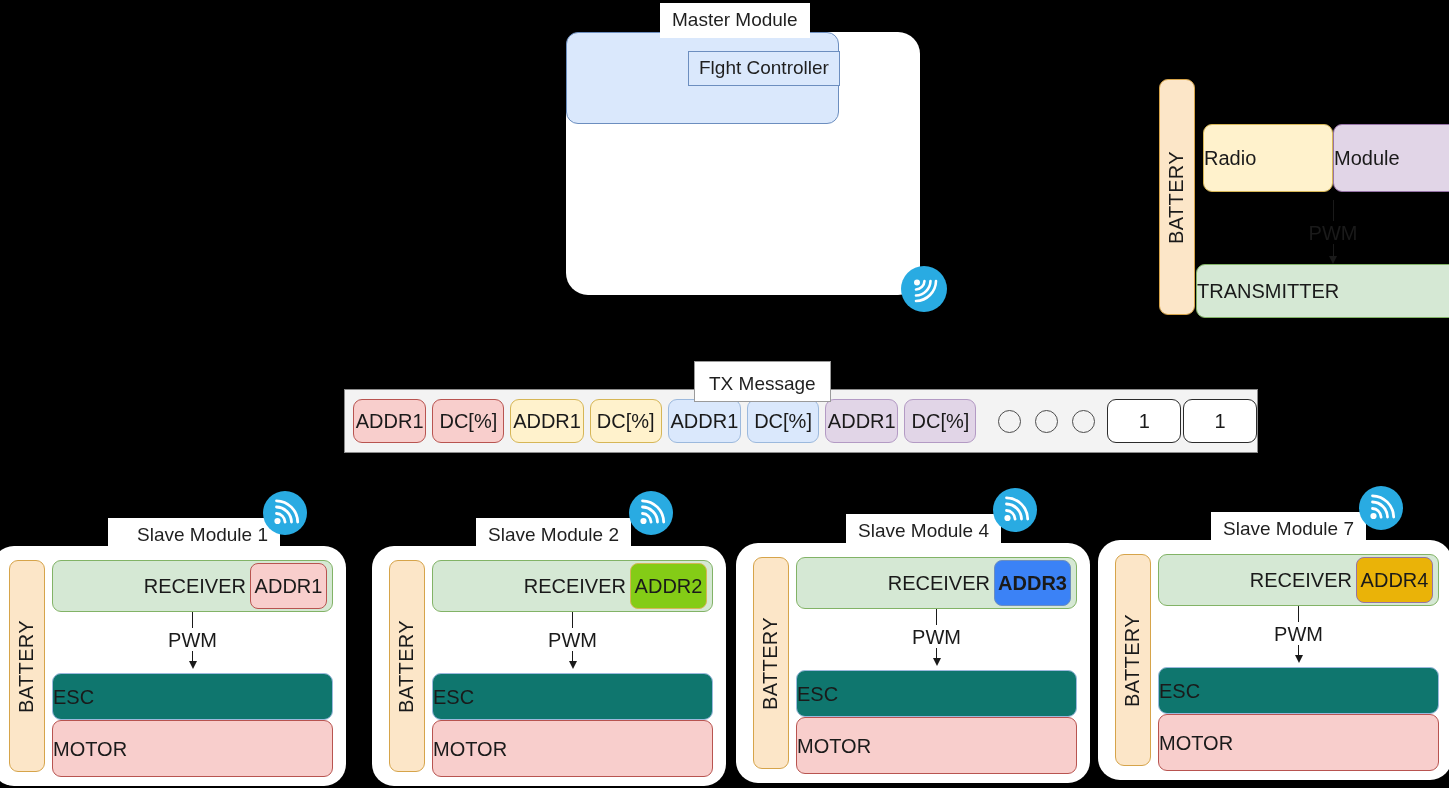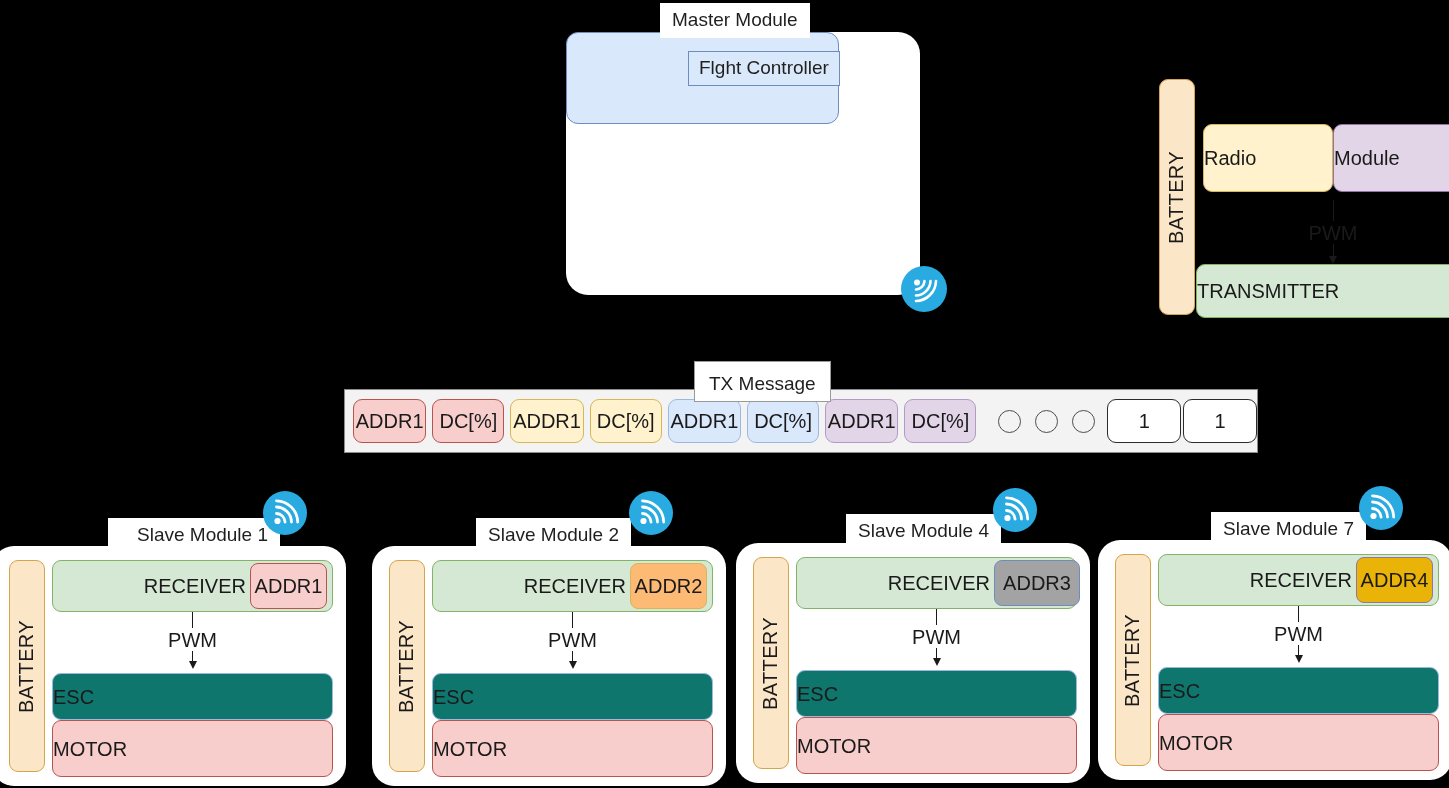--- a/index.html
+++ b/index.html
@@ -188,21 +188,21 @@
         </svg>
       </div>
       <div class="tag" style="left: 476px; top: 518px;">Slave Module 2</div>
       <div class="card slave-card" style="left: 372px; top: 546px;"></div>
       <div class="battery" style="left: 389px; top: 560px; width: 36px; height: 212px;">
         <span>BATTERY</span>
       </div>
       <div class="blk green s-recv" style="left: 432px; top: 560px; width: 281px; justify-content: flex-end; padding-right: 86px;">
         <span>RECEIVER</span>
       </div>
-      <div class="s-addr" style="left: 630px; top: 563px; width: 77px; height: 46px; background: #fdba74; border-color: rgb(214, 182, 86);">ADDR2</div>
+      <div class="s-addr" style="left: 630px; top: 563px; width: 77px; height: 46px; background: #84cc16; border-color: rgb(214, 182, 86);">ADDR2</div>
       <div class="pwm s-pwm" style="left: 537.5px; top: 612px;">
         <div class="ln"></div>
         <div class="tx">PWM</div>
         <div class="ln2"></div>
         <div class="ar"></div>
       </div>
       <div class="blk blue s-esc" style="left: 432px; top: 673px; width: 281px;">ESC</div>
       <div class="blk red s-motor" style="left: 432px; top: 720px; width: 281px;">MOTOR</div>
       <div class="sig slave-sig" style="left: 629px; top: 491px;">
         <svg viewBox="0 0 44 44">
@@ -213,21 +213,21 @@
         </svg>
       </div>
       <div class="tag" style="left: 846px; top: 514px;">Slave Module 4</div>
       <div class="card slave-card" style="left: 736px; top: 543px;"></div>
       <div class="battery" style="left: 753px; top: 557px; width: 36px; height: 212px;">
         <span>BATTERY</span>
       </div>
       <div class="blk green s-recv" style="left: 796px; top: 557px; width: 281px; justify-content: flex-end; padding-right: 86px;">
         <span>RECEIVER</span>
       </div>
-      <div class="s-addr" style="left: 994px; top: 560px; width: 86px; height: 46px; background: #a3a3a3; border-color: rgb(108, 142, 191);">ADDR3</div>
+      <div class="s-addr" style="left: 994px; top: 560px; width: 77px; height: 46px; background: #3b82f6; border-color: rgb(108, 142, 191); font-weight: bold;">ADDR3</div>
       <div class="pwm s-pwm" style="left: 901.5px; top: 609px;">
         <div class="ln"></div>
         <div class="tx">PWM</div>
         <div class="ln2"></div>
         <div class="ar"></div>
       </div>
       <div class="blk blue s-esc" style="left: 796px; top: 670px; width: 281px;">ESC</div>
       <div class="blk red s-motor" style="left: 796px; top: 717px; width: 281px;">MOTOR</div>
       <div class="sig slave-sig" style="left: 993px; top: 488px;">
         <svg viewBox="0 0 44 44">

